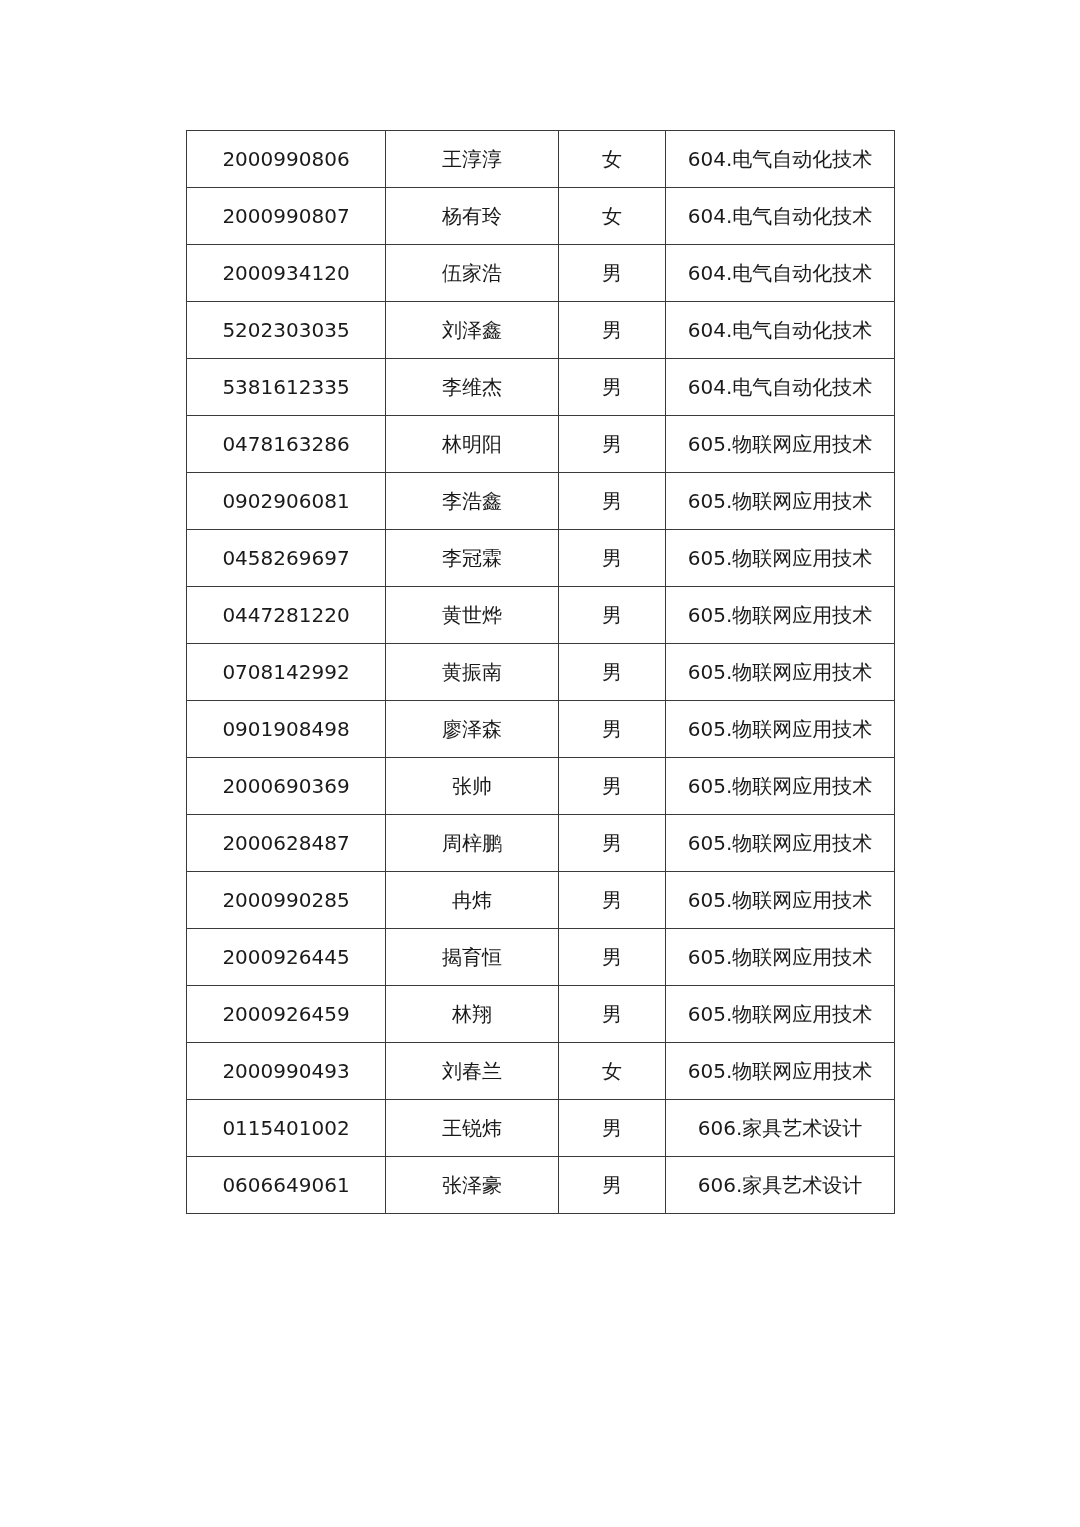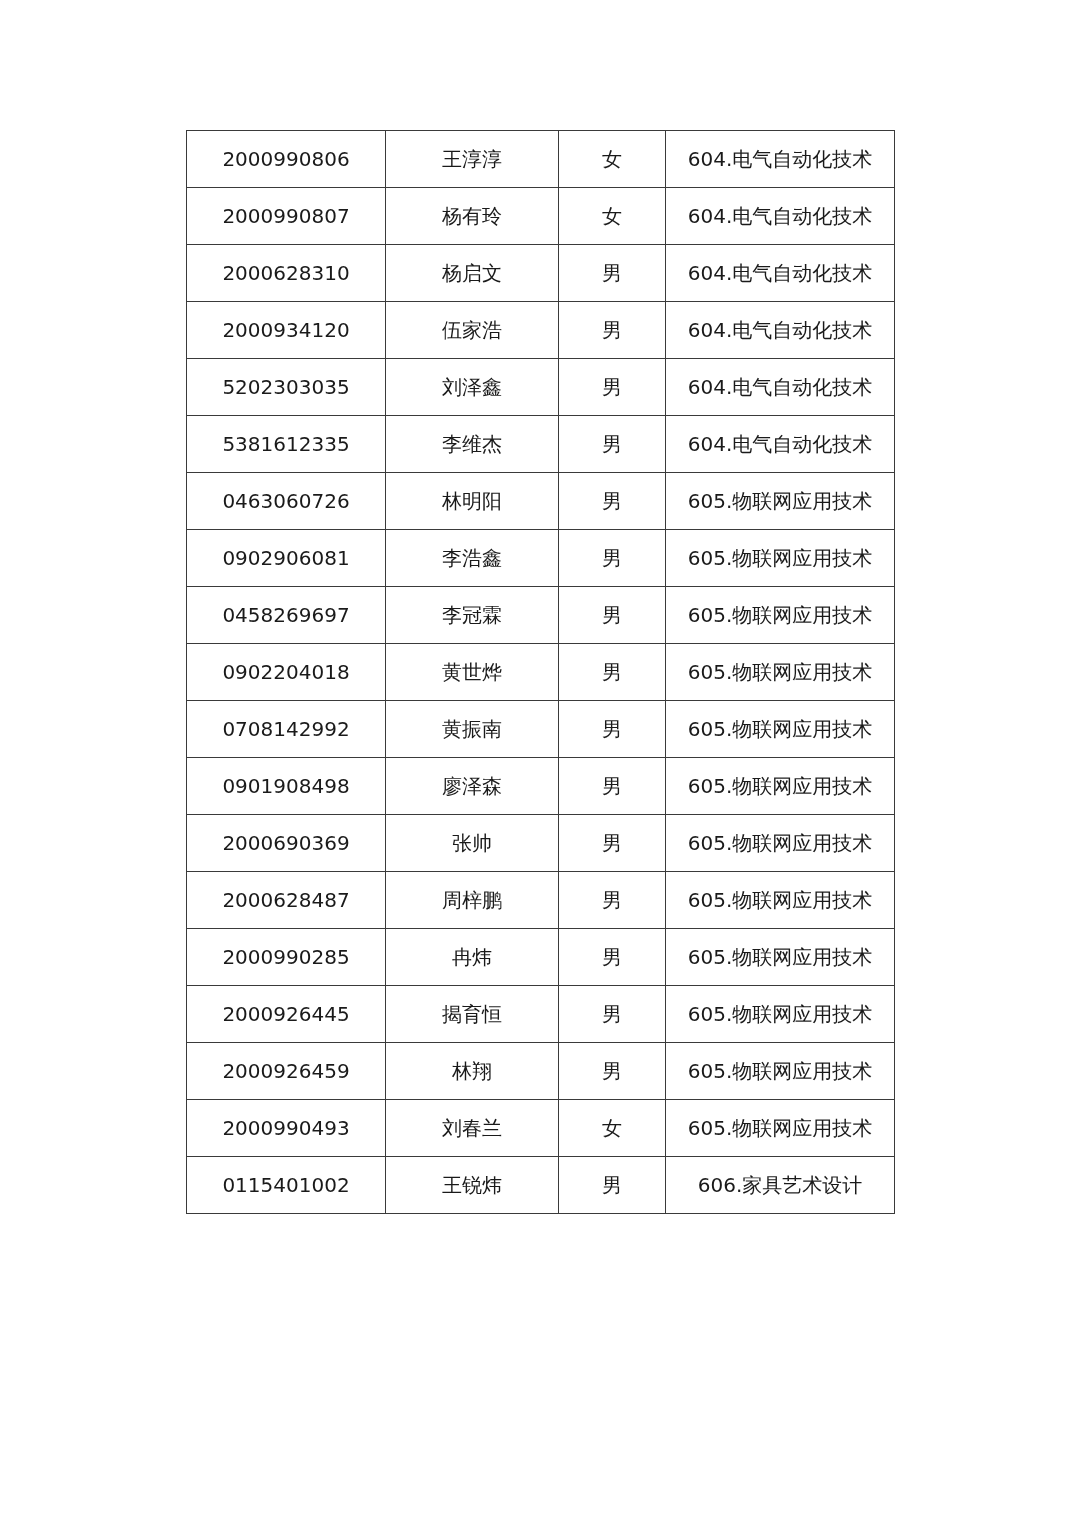--- a/index.html
+++ b/index.html
@@ -62,63 +62,57 @@
           <td>女</td>
           <td>604.电气自动化技术</td>
         </tr>
         <tr>
           <td>2000990807</td>
           <td>杨有玲</td>
           <td>女</td>
           <td>604.电气自动化技术</td>
         </tr>
         <tr>
-          <td>2000628310</td>
-          <td>杨启文</td>
-          <td>男</td>
-          <td>604.电气自动化技术</td>
-        </tr>
-        <tr>
           <td>2000934120</td>
           <td>伍家浩</td>
           <td>男</td>
           <td>604.电气自动化技术</td>
         </tr>
         <tr>
           <td>5202303035</td>
           <td>刘泽鑫</td>
           <td>男</td>
           <td>604.电气自动化技术</td>
         </tr>
         <tr>
           <td>5381612335</td>
           <td>李维杰</td>
           <td>男</td>
           <td>604.电气自动化技术</td>
         </tr>
         <tr>
-          <td>0463060726</td>
+          <td>0478163286</td>
           <td>林明阳</td>
           <td>男</td>
           <td>605.物联网应用技术</td>
         </tr>
         <tr>
           <td>0902906081</td>
           <td>李浩鑫</td>
           <td>男</td>
           <td>605.物联网应用技术</td>
         </tr>
         <tr>
           <td>0458269697</td>
           <td>李冠霖</td>
           <td>男</td>
           <td>605.物联网应用技术</td>
         </tr>
         <tr>
-          <td>0902204018</td>
+          <td>0447281220</td>
           <td>黄世烨</td>
           <td>男</td>
           <td>605.物联网应用技术</td>
         </tr>
         <tr>
           <td>0708142992</td>
           <td>黄振南</td>
           <td>男</td>
           <td>605.物联网应用技术</td>
         </tr>
@@ -163,15 +157,21 @@
           <td>刘春兰</td>
           <td>女</td>
           <td>605.物联网应用技术</td>
         </tr>
         <tr>
           <td>0115401002</td>
           <td>王锐炜</td>
           <td>男</td>
           <td>606.家具艺术设计</td>
         </tr>
+        <tr>
+          <td>0606649061</td>
+          <td>张泽豪</td>
+          <td>男</td>
+          <td>606.家具艺术设计</td>
+        </tr>
       </tbody>
   </table>
 </div>
 
 </body></html>

